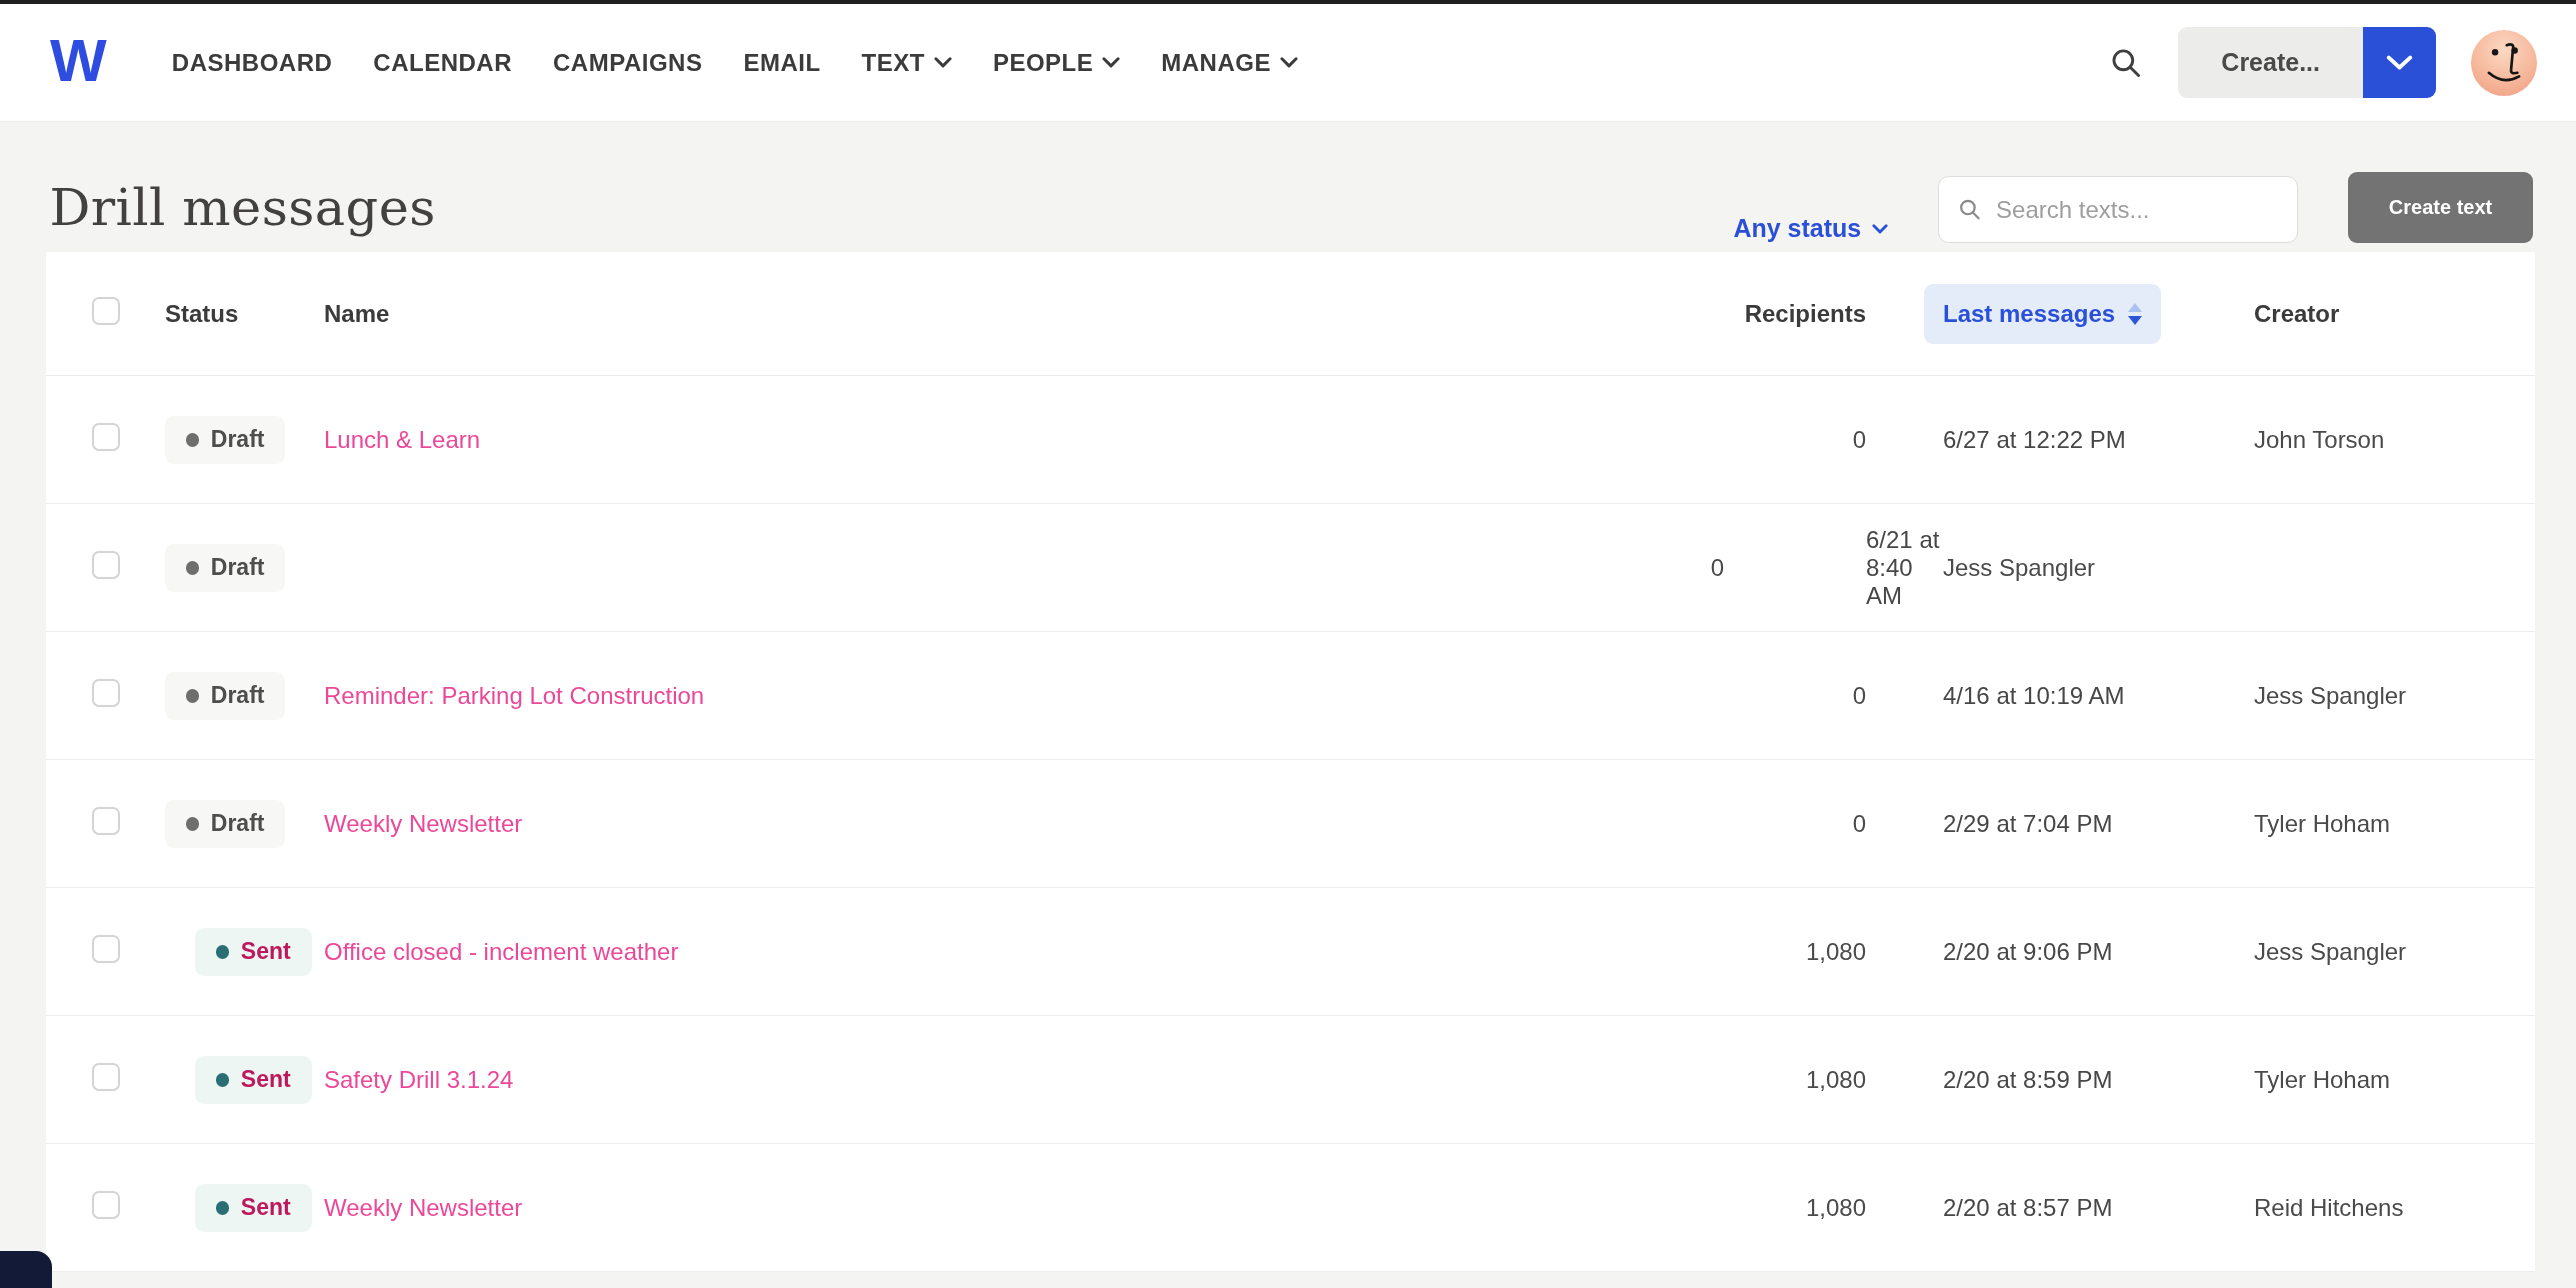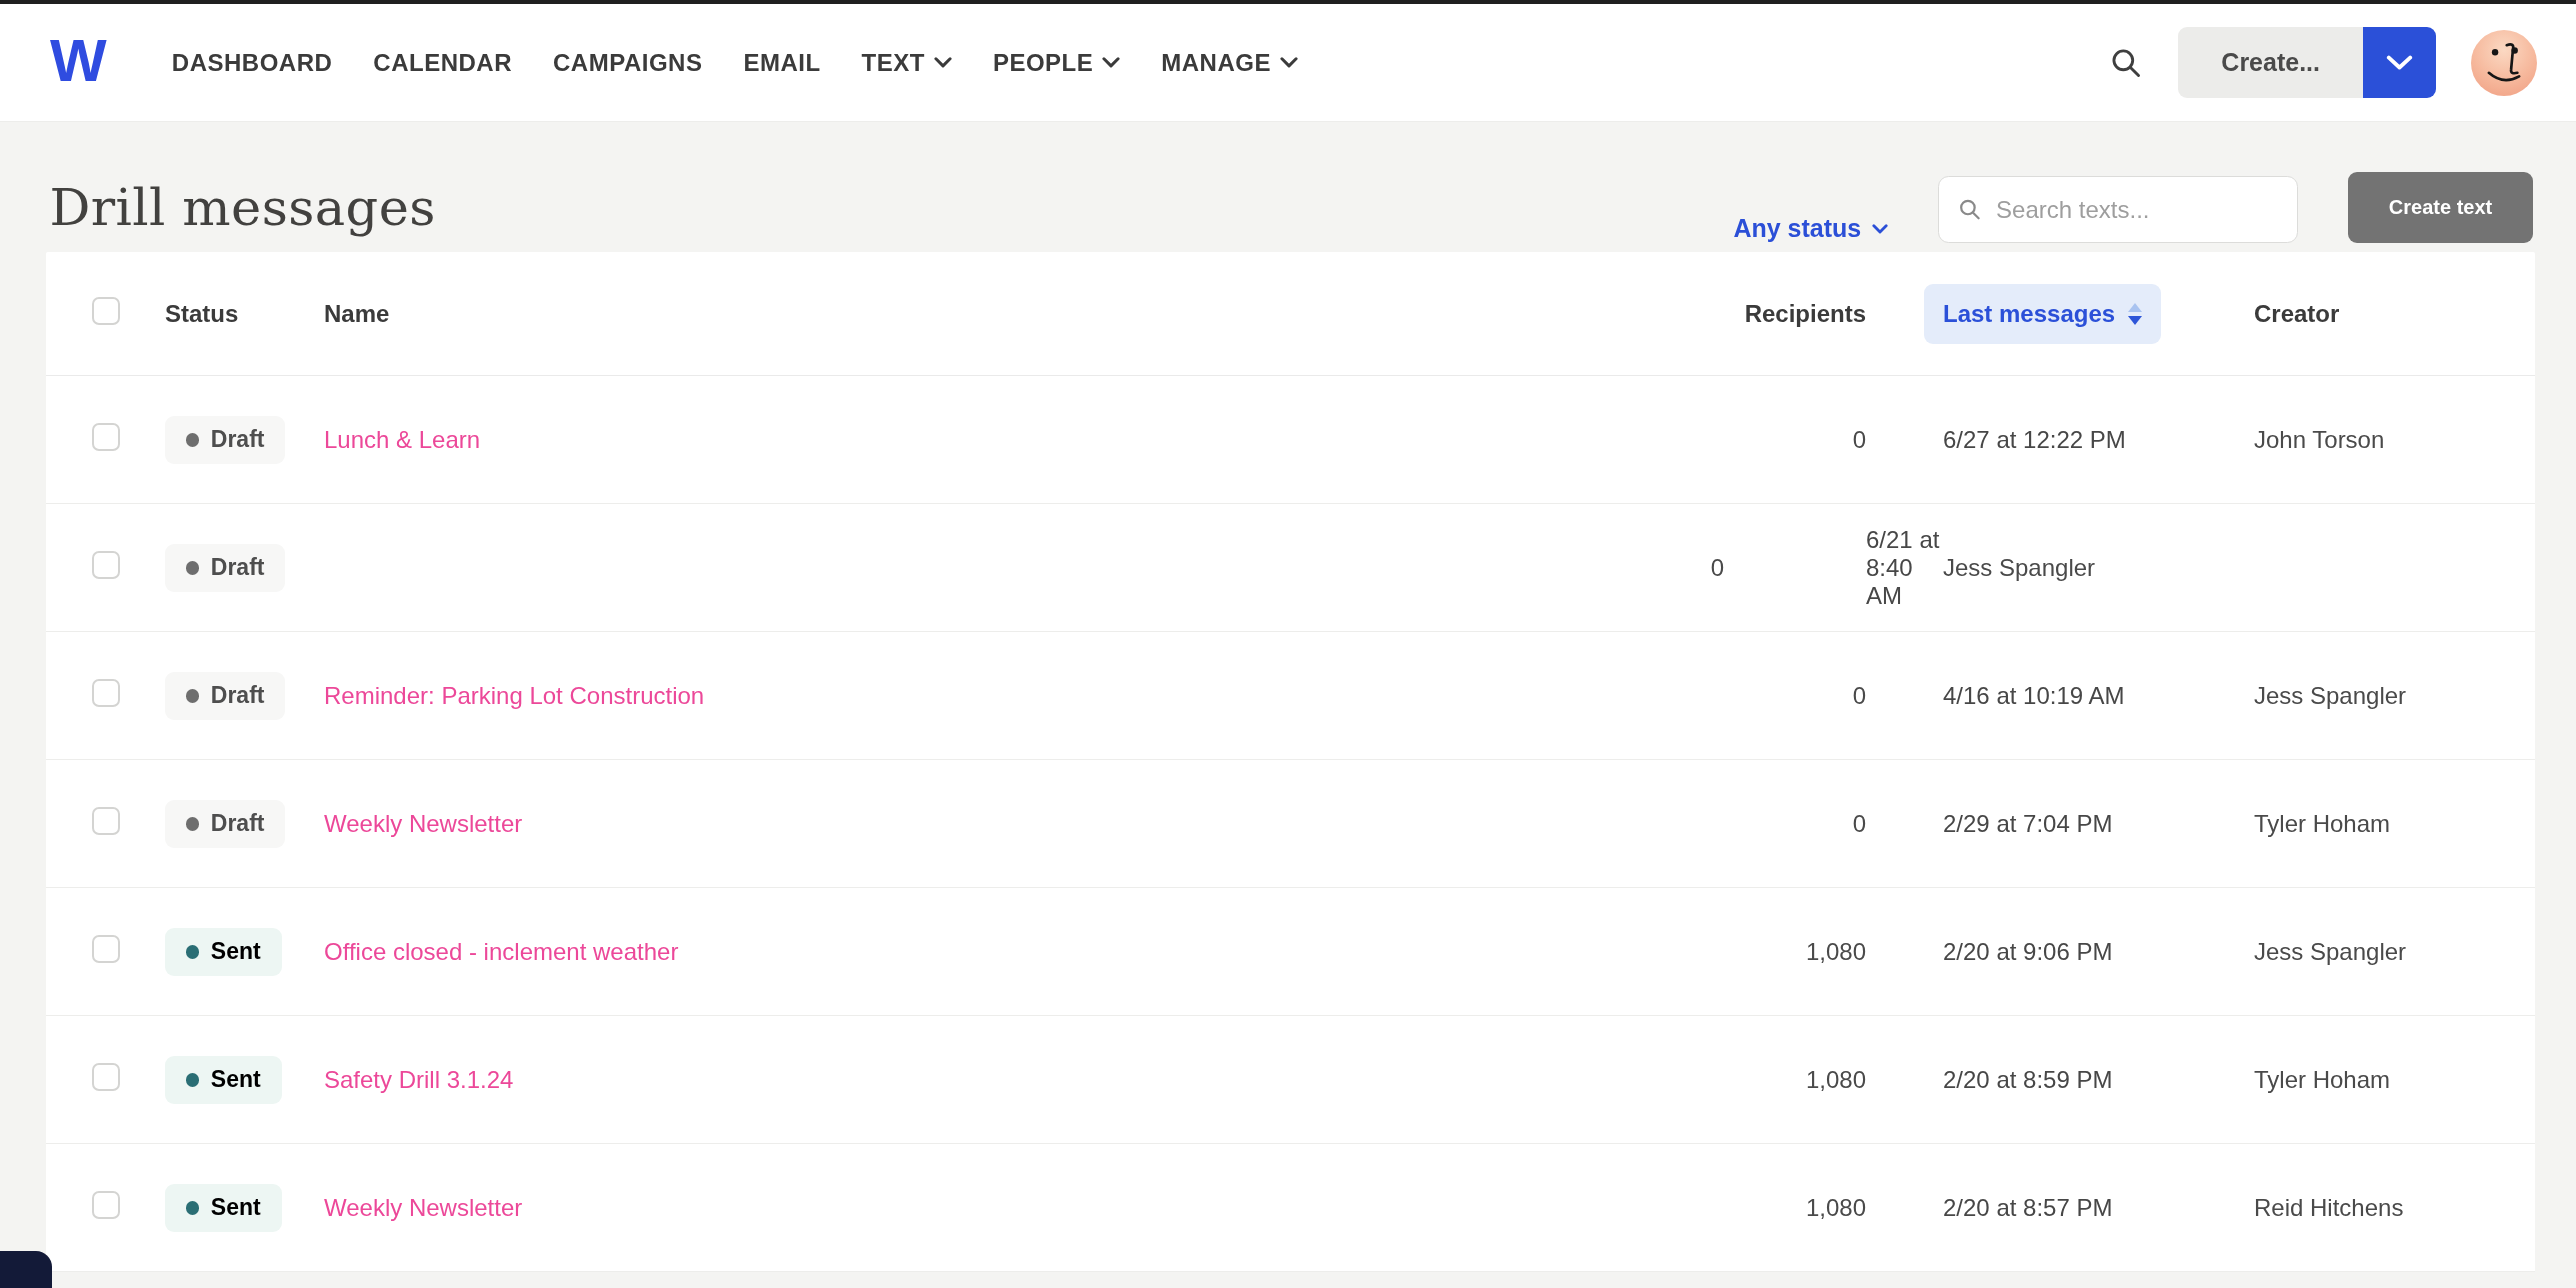--- a/index.html
+++ b/index.html
@@ -102,21 +102,21 @@
   .tri-down { border-top:9px solid #2d55d8; }
 
   .badge {
     display:inline-flex; align-items:center; gap:11.5px;
     height:48px; padding:0 21px; border-radius:9px;
     font-size:23px; font-weight:700;
   }
   .badge .dot { width:13.3px; height:13.3px; border-radius:50%; }
   .badge.draft { background:#f7f7f6; color:#4e4e4e; }
   .badge.draft .dot { background:#6e6e6e; }
-  .badge.sent { background:#edf6f3; color:#000000; }
+  .badge.sent { background:#edf6f3; color:#be185d;margin-left:30px; }
   .badge.sent .dot { background:#2a6e74; }
 
   .cell-name { color:#ec4899; font-weight:500; }
   .cell-recipients { color:#4a4a4a; }
   .cell-updated { color:#474747; }
   .cell-creator { color:#4a4a4a; }
 
   
   .corner-widget {
     position:absolute; left:-37px; bottom:-18px; width:89px; height:55px;

